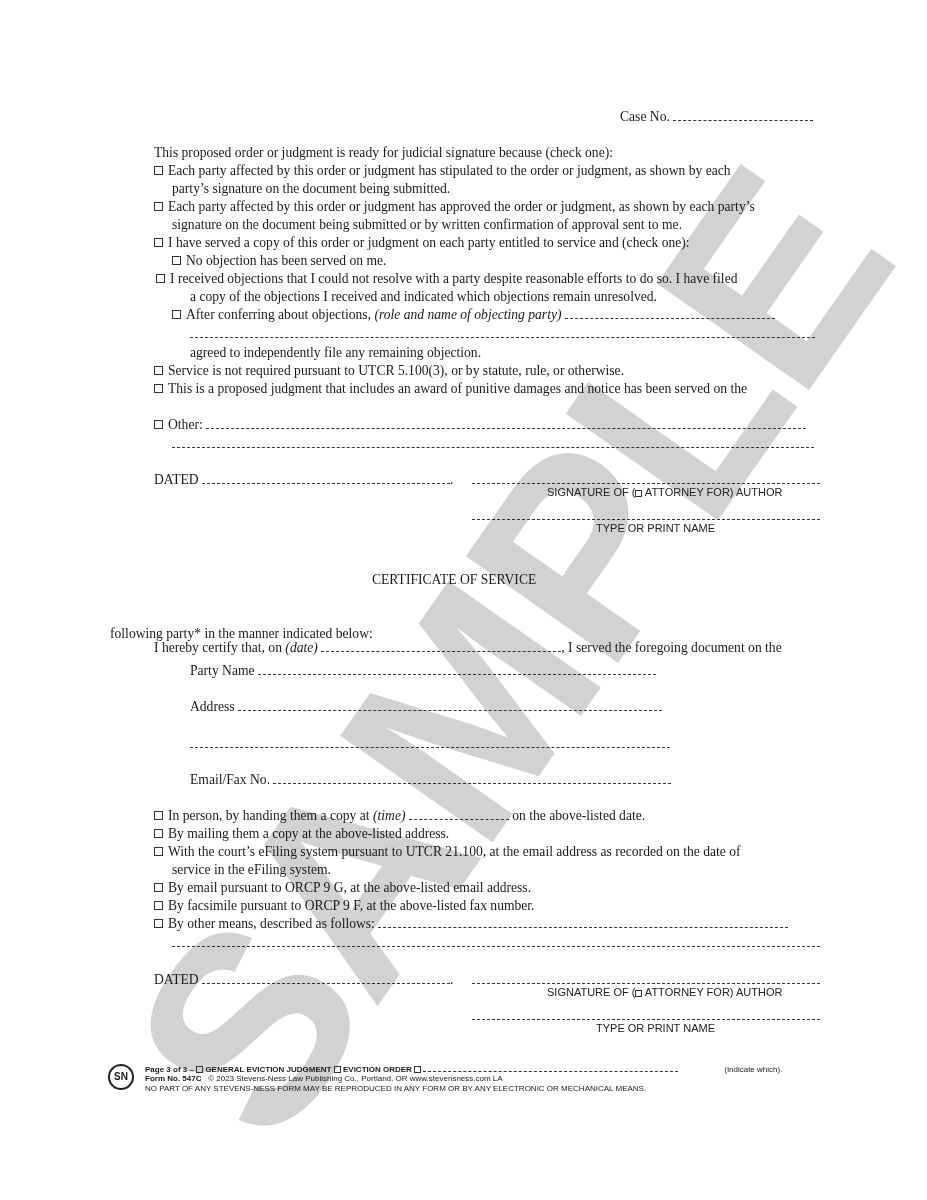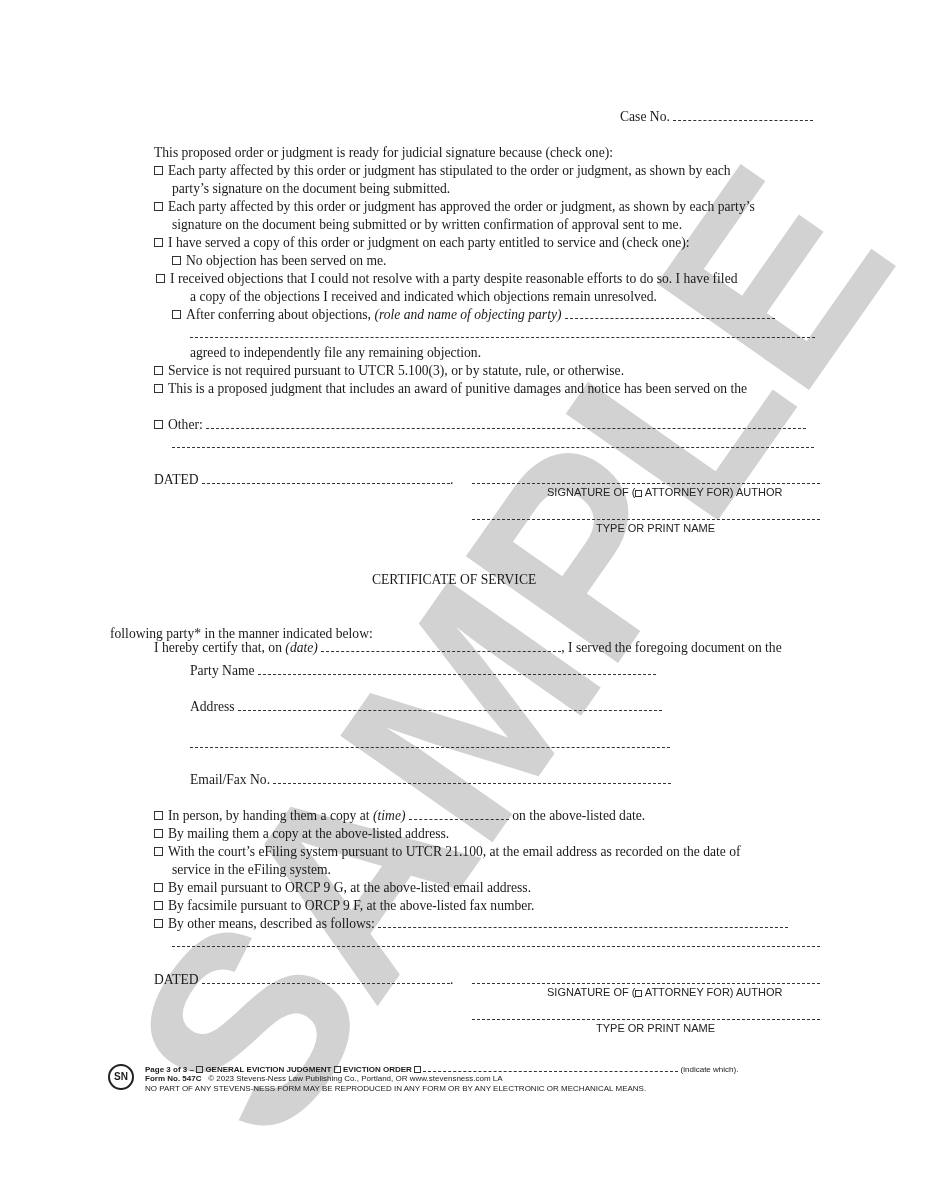--- a/index.html
+++ b/index.html
@@ -158,20 +158,20 @@
     <div class="logo">SN</div>
 
     <div class="foot" style="left:145px;top:1063px;font-size:8px;font-weight:bold;">
       <span>Page 3 of 3 –</span>
       <span class="smbox"></span>
       <span>GENERAL EVICTION JUDGMENT</span>
       <span class="smbox"></span>
       <span>EVICTION ORDER</span>
       <span class="smbox"></span>
       <span class="ul" style="width:255px;height:8px;"></span>
-      <span style="font-weight:normal;">(indicate which).</span>
+      <span style="font-weight:normal;margin-left:44px;">(indicate which).</span>
     </div>
     <div class="foot" style="left:145px;top:1074px;font-size:8px;">
       <b>Form No. 547C</b>&nbsp;&nbsp;&nbsp;<span>© 2023  Stevens-Ness Law Publishing Co., Portland, OR  www.stevensness.com    LA</span>
     </div>
     <div class="foot" style="left:145px;top:1084px;font-size:8px;">NO PART OF ANY STEVENS-NESS FORM MAY BE REPRODUCED IN ANY FORM OR BY ANY ELECTRONIC OR MECHANICAL MEANS.</div>
   </div>
 </div>
 
 </body></html>

